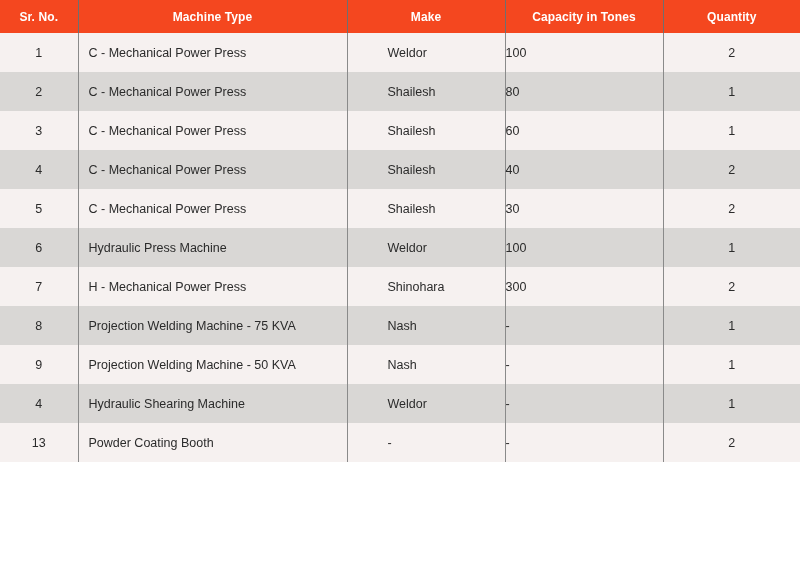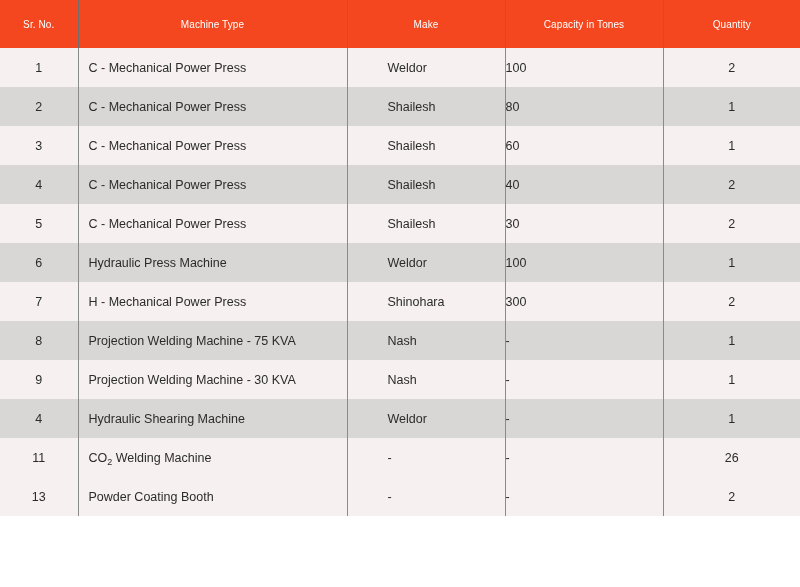--- a/index.html
+++ b/index.html
@@ -24,25 +24,25 @@
   .machine-table col.c-type     { width: 269px; }
   .machine-table col.c-make     { width: 158px; }
   .machine-table col.c-capacity { width: 158px; }
   .machine-table col.c-qty      { width: 137px; }
 
   thead tr {
     background: #F4471F;
   }
 
   thead th {
-    height: 48px;
+    height: 33px;
     padding: 0;
     color: #ffffff;
-    font-size: 10px;
-    font-weight: normal;
+    font-size: 12px;
+    font-weight: bold;
     text-align: center;
     letter-spacing: 0.1px;
     border-right: 1px solid #6f6f6f;
     vertical-align: middle;
   }
   thead th:last-child {
     border-right: none;
   }
 
   tbody tr {
@@ -148,40 +148,33 @@
       </tr>
       <tr class="even">
         <td class="cell-sr">8</td>
         <td class="cell-type">Projection Welding Machine - 75 KVA</td>
         <td class="cell-make">Nash</td>
         <td class="cell-capacity">-</td>
         <td class="cell-qty">1</td>
       </tr>
       <tr class="odd">
         <td class="cell-sr">9</td>
-        <td class="cell-type">Projection Welding Machine - 30 KVA</td>
+        <td class="cell-type">Projection Welding Machine - 50 KVA</td>
         <td class="cell-make">Nash</td>
         <td class="cell-capacity">-</td>
         <td class="cell-qty">1</td>
       </tr>
       <tr class="even">
         <td class="cell-sr">4</td>
         <td class="cell-type">Hydraulic Shearing Machine</td>
         <td class="cell-make">Weldor</td>
         <td class="cell-capacity">-</td>
         <td class="cell-qty">1</td>
       </tr>
       <tr class="odd">
-        <td class="cell-sr">11</td>
-        <td class="cell-type">CO<sub>2</sub> Welding Machine</td>
-        <td class="cell-make">-</td>
-        <td class="cell-capacity">-</td>
-        <td class="cell-qty">26</td>
-      </tr>
-      <tr class="odd">
         <td class="cell-sr">13</td>
         <td class="cell-type">Powder Coating Booth</td>
         <td class="cell-make">-</td>
         <td class="cell-capacity">-</td>
         <td class="cell-qty">2</td>
       </tr>
     </tbody>
 </table>
 
 </body></html>

